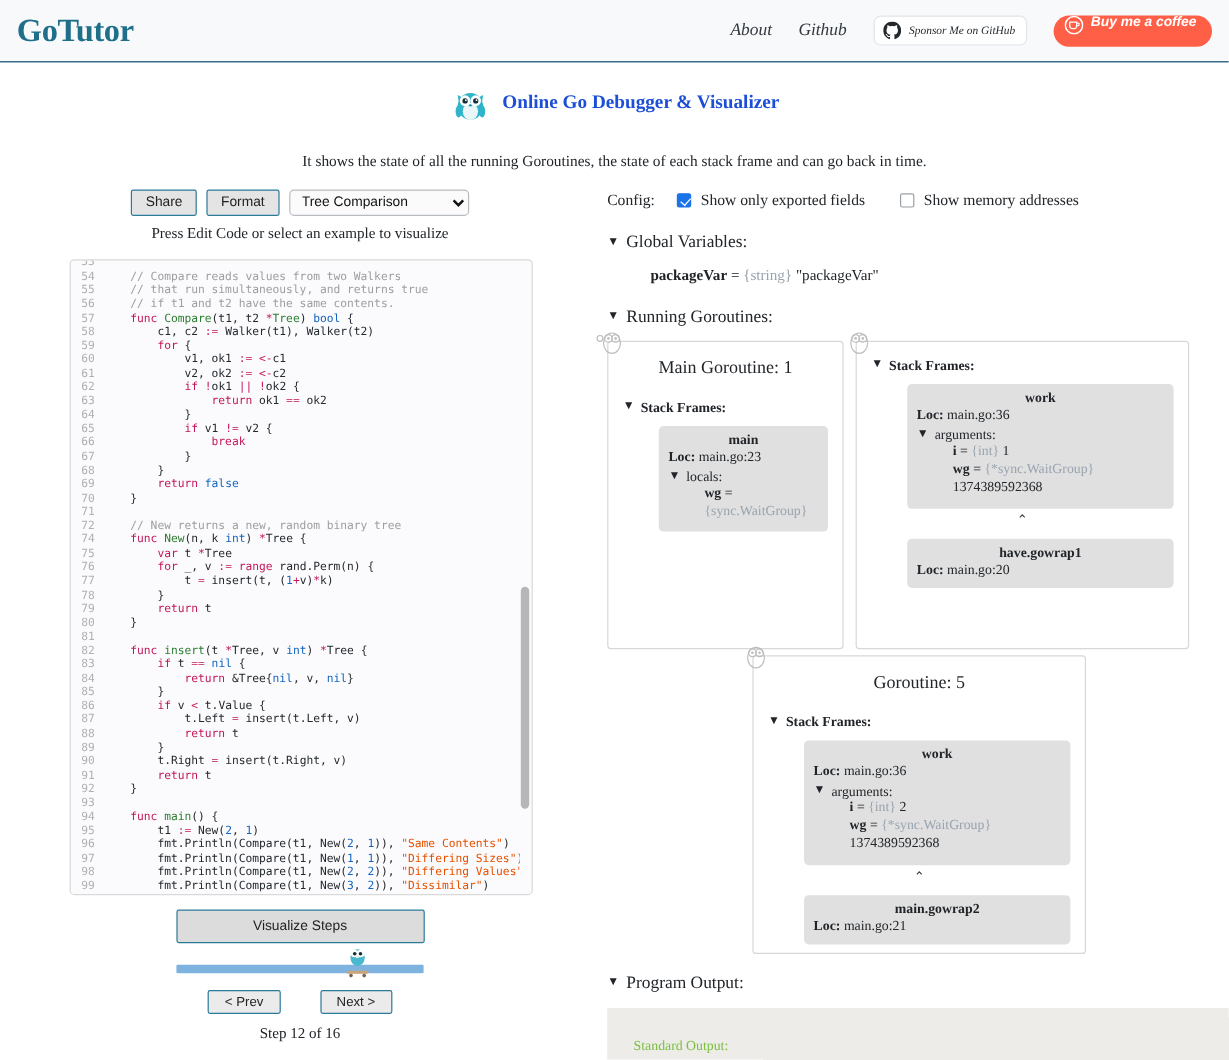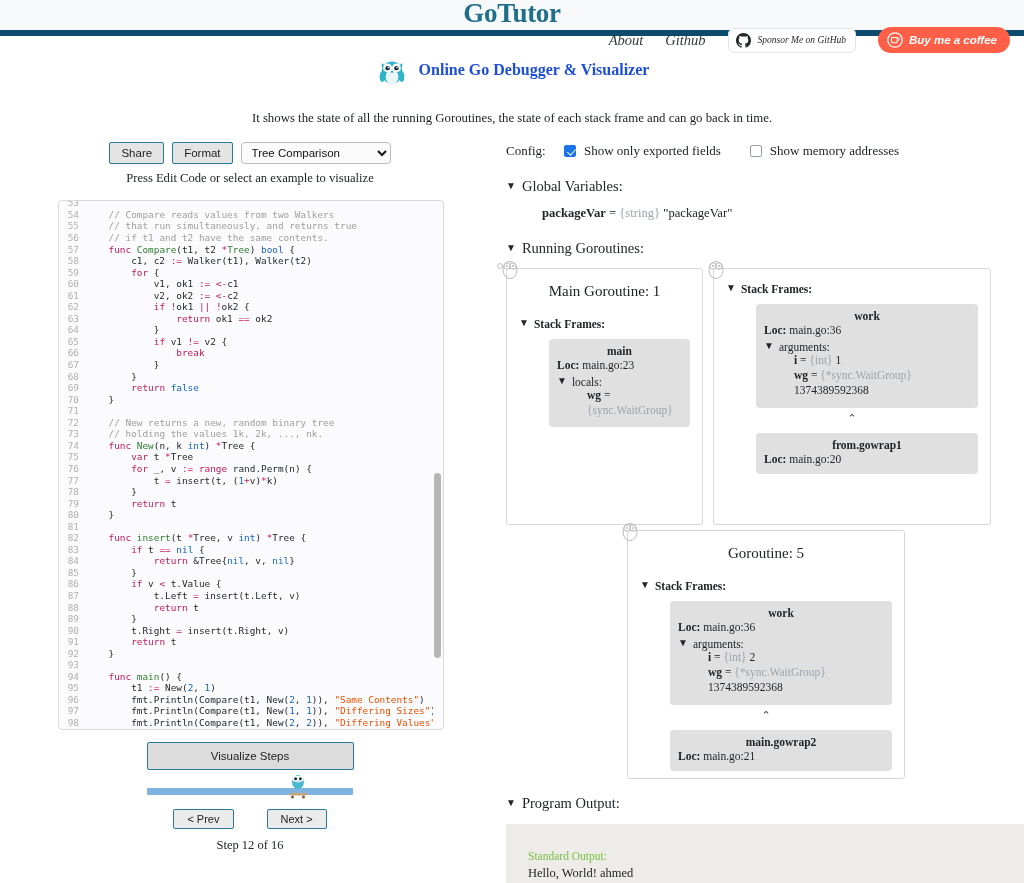--- a/index.html
+++ b/index.html
@@ -9,28 +9,27 @@
     background:#ffffff;
     font-family:"Liberation Serif", serif;
     font-size:13px;
     color:#212529;
     overflow:hidden;
     position:relative;
   }
 
   
   .navbar {
-    height:36px;
+    height:52px;
     background:#f8f9fa;
-    border-bottom:6px solid #0c4a6e;
+    border-bottom:1px solid #0c4a6e;
     display:flex;
     align-items:center;
     padding:0 14px;
     position:relative;
-    flex-direction:column;
   }
   .brand {
     font-family:"Liberation Serif", serif;
     font-weight:bold;
     font-size:27px;
     color:#1f6f8b;
     letter-spacing:-0.3px;
     line-height:1;
   }
   .nav-right {
@@ -50,21 +49,21 @@
     display:flex; align-items:center; gap:7px;
     background:#fff;
     border:1px solid #e1e4e8;
     border-radius:6px;
     padding:4px 9px 4px 7px;
     height:25px;
   }
   .sponsor-btn .gh { width:15px; height:15px; display:block; }
   .sponsor-txt { font-family:"Liberation Serif", serif; font-size:9.5px; color:#24292e; white-space:nowrap; }
   .bmc-btn {
-    display:flex; align-items:center; gap:6px;
+    display:flex; gap:6px;
     background:#ff5f46;
     border-radius:14px;
     height:26px;
     padding:0 13px 0 9px;
     color:#fff;
     font-family:"Liberation Sans", sans-serif;
     font-weight:bold;
     font-size:11.5px;
     white-space:nowrap;
   }
@@ -442,21 +441,20 @@
           <div class="code-line"><span class="ln">63</span><span><span class="ct">                </span><span class="k">return</span><span class="ct"> ok1 </span><span class="op">==</span><span class="ct"> ok2</span></span></div>
           <div class="code-line"><span class="ln">64</span><span><span class="ct">            }</span></span></div>
           <div class="code-line"><span class="ln">65</span><span><span class="ct">            </span><span class="k">if</span><span class="ct"> v1 </span><span class="op">!=</span><span class="ct"> v2 {</span></span></div>
           <div class="code-line"><span class="ln">66</span><span><span class="ct">                </span><span class="k">break</span></span></div>
           <div class="code-line"><span class="ln">67</span><span><span class="ct">            }</span></span></div>
           <div class="code-line"><span class="ln">68</span><span><span class="ct">        }</span></span></div>
           <div class="code-line"><span class="ln">69</span><span><span class="ct">        </span><span class="k">return</span><span class="ct"> </span><span class="kb">false</span></span></div>
           <div class="code-line"><span class="ln">70</span><span><span class="ct">    }</span></span></div>
           <div class="code-line"><span class="ln">71</span><span><span class="ct"></span></span></div>
           <div class="code-line"><span class="ln">72</span><span><span class="ct">    </span><span class="cm">// New returns a new, random binary tree</span></span></div>
-          <div class="code-line"><span class="ln">73</span><span><span class="ct">    </span><span class="cm">// holding the values 1k, 2k, ..., nk.</span></span></div>
           <div class="code-line"><span class="ln">74</span><span><span class="ct">    </span><span class="k">func </span><span class="fn">New</span><span class="ct">(n, k </span><span class="kb">int</span><span class="ct">) </span><span class="op">*</span><span class="ct">Tree {</span></span></div>
           <div class="code-line"><span class="ln">75</span><span><span class="ct">        </span><span class="k">var</span><span class="ct"> t </span><span class="op">*</span><span class="ct">Tree</span></span></div>
           <div class="code-line"><span class="ln">76</span><span><span class="ct">        </span><span class="k">for</span><span class="ct"> _, v </span><span class="op">:=</span><span class="ct"> </span><span class="k">range</span><span class="ct"> rand.Perm(n) {</span></span></div>
           <div class="code-line"><span class="ln">77</span><span><span class="ct">            t </span><span class="op">=</span><span class="ct"> insert(t, (</span><span class="num">1</span><span class="op">+</span><span class="ct">v)</span><span class="op">*</span><span class="ct">k)</span></span></div>
           <div class="code-line"><span class="ln">78</span><span><span class="ct">        }</span></span></div>
           <div class="code-line"><span class="ln">79</span><span><span class="ct">        </span><span class="k">return</span><span class="ct"> t</span></span></div>
           <div class="code-line"><span class="ln">80</span><span><span class="ct">    }</span></span></div>
           <div class="code-line"><span class="ln">81</span><span><span class="ct"></span></span></div>
           <div class="code-line"><span class="ln">82</span><span><span class="ct">    </span><span class="k">func </span><span class="fn">insert</span><span class="ct">(t </span><span class="op">*</span><span class="ct">Tree, v </span><span class="kb">int</span><span class="ct">) </span><span class="op">*</span><span class="ct">Tree {</span></span></div>
           <div class="code-line"><span class="ln">83</span><span><span class="ct">        </span><span class="k">if</span><span class="ct"> t </span><span class="op">==</span><span class="ct"> </span><span class="kb">nil</span><span class="ct"> {</span></span></div>
@@ -607,21 +605,21 @@
           </div>
           <div class="var-line">
             <b>wg</b>
             <span>=</span>
             <span class="tname">{*sync.WaitGroup}</span>
             <span>1374389592368</span>
           </div>
         </div>
         <div class="caret-up">⌃</div>
         <div class="frame">
-          <div class="frame-name">from.gowrap1</div>
+          <div class="frame-name">have.gowrap1</div>
           <div class="frame-loc">
             <b>Loc:</b>
             <span>main.go:20</span>
           </div>
         </div>
       </div>
     </div>
 
     <div class="gcard g5">
       <span class="gopher-deco" style="left:-11px;top:-13px">

